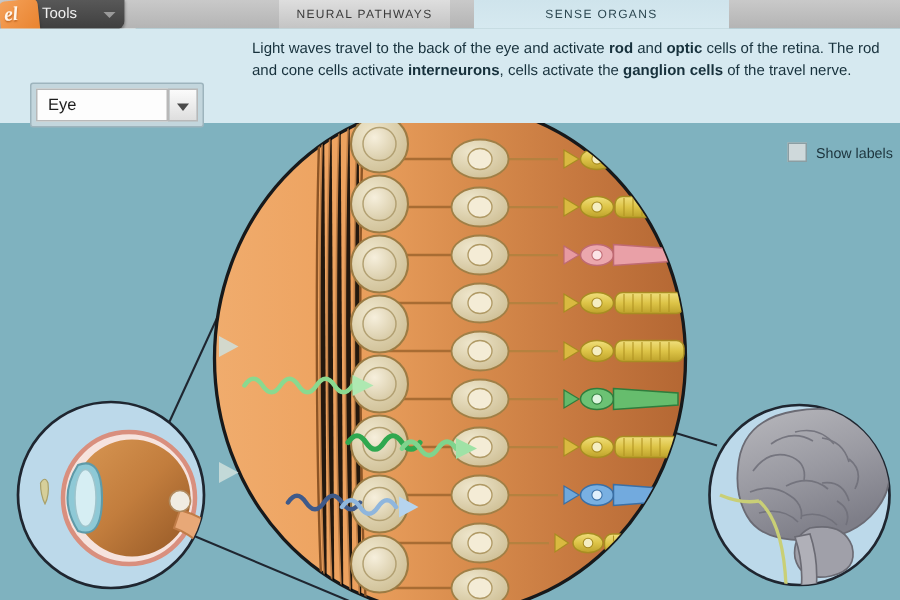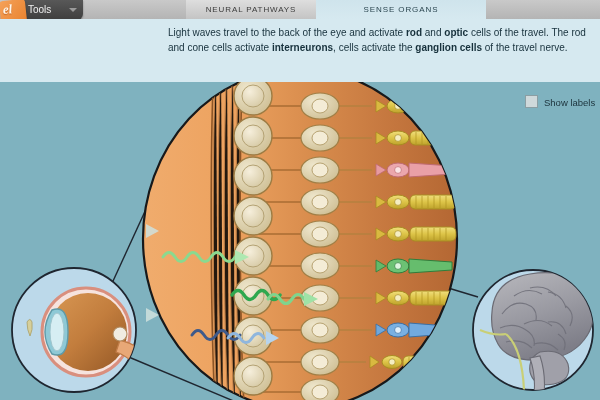--- a/index.html
+++ b/index.html
@@ -71,42 +71,48 @@
   .stage{position:absolute;left:0;top:82px;width:600px;height:318px;
     overflow:hidden;}
   svg{display:block;}
 </style>
 </head>
 <body>
 
 <div class="app">
 
   <div class="tabstrip">
-    <div class="tab inactive" style="left:186px;width:130px;">
+    <div class="tab inactive" style="left:186px;width:114px;">
       <span>NEURAL PATHWAYS</span>
     </div>
     <div class="tab active" style="left:316px;width:170px;text-align:center;">
       <span>SENSE ORGANS</span>
     </div>
   </div>
 
   <div class="toolsframe"></div>
   <div class="toolsbtn">
     <span>Tools</span>
     <i class="caret"></i>
   </div>
   <div class="logo">
     <span class="logo-glyph">el</span>
   </div>
 
   <div class="header">
 
+    <div class="dd">
+      <div class="dd-field">Eye</div>
+      <div class="dd-btn">
+        <i></i>
+      </div>
+    </div>
 
     <div class="instructions">
-      <span>Light waves travel to the back of the eye and activate </span><b>rod</b><span> and </span><b>optic</b><span> cells of the travel. </span><span>The rod and cone cells activate </span><b>interneurons</b><span>, cells activate the </span><b>ganglion cells</b><span> of the travel nerve.</span>
+      <span>Light waves travel to the back of the eye and activate </span><b>rod</b><span> and </span><b>optic</b><span> cells of the retina. </span><span>The rod and cone cells activate </span><b>interneurons</b><span>, cells activate the </span><b>ganglion cells</b><span> of the travel nerve.</span>
     </div>
   </div>
 
   <div class="showlabels">
     <span class="cbox"></span>
     <span>Show labels</span>
   </div>
 
   <div class="stage">
     <svg width="600" height="318" viewBox="0 0 600 318">

